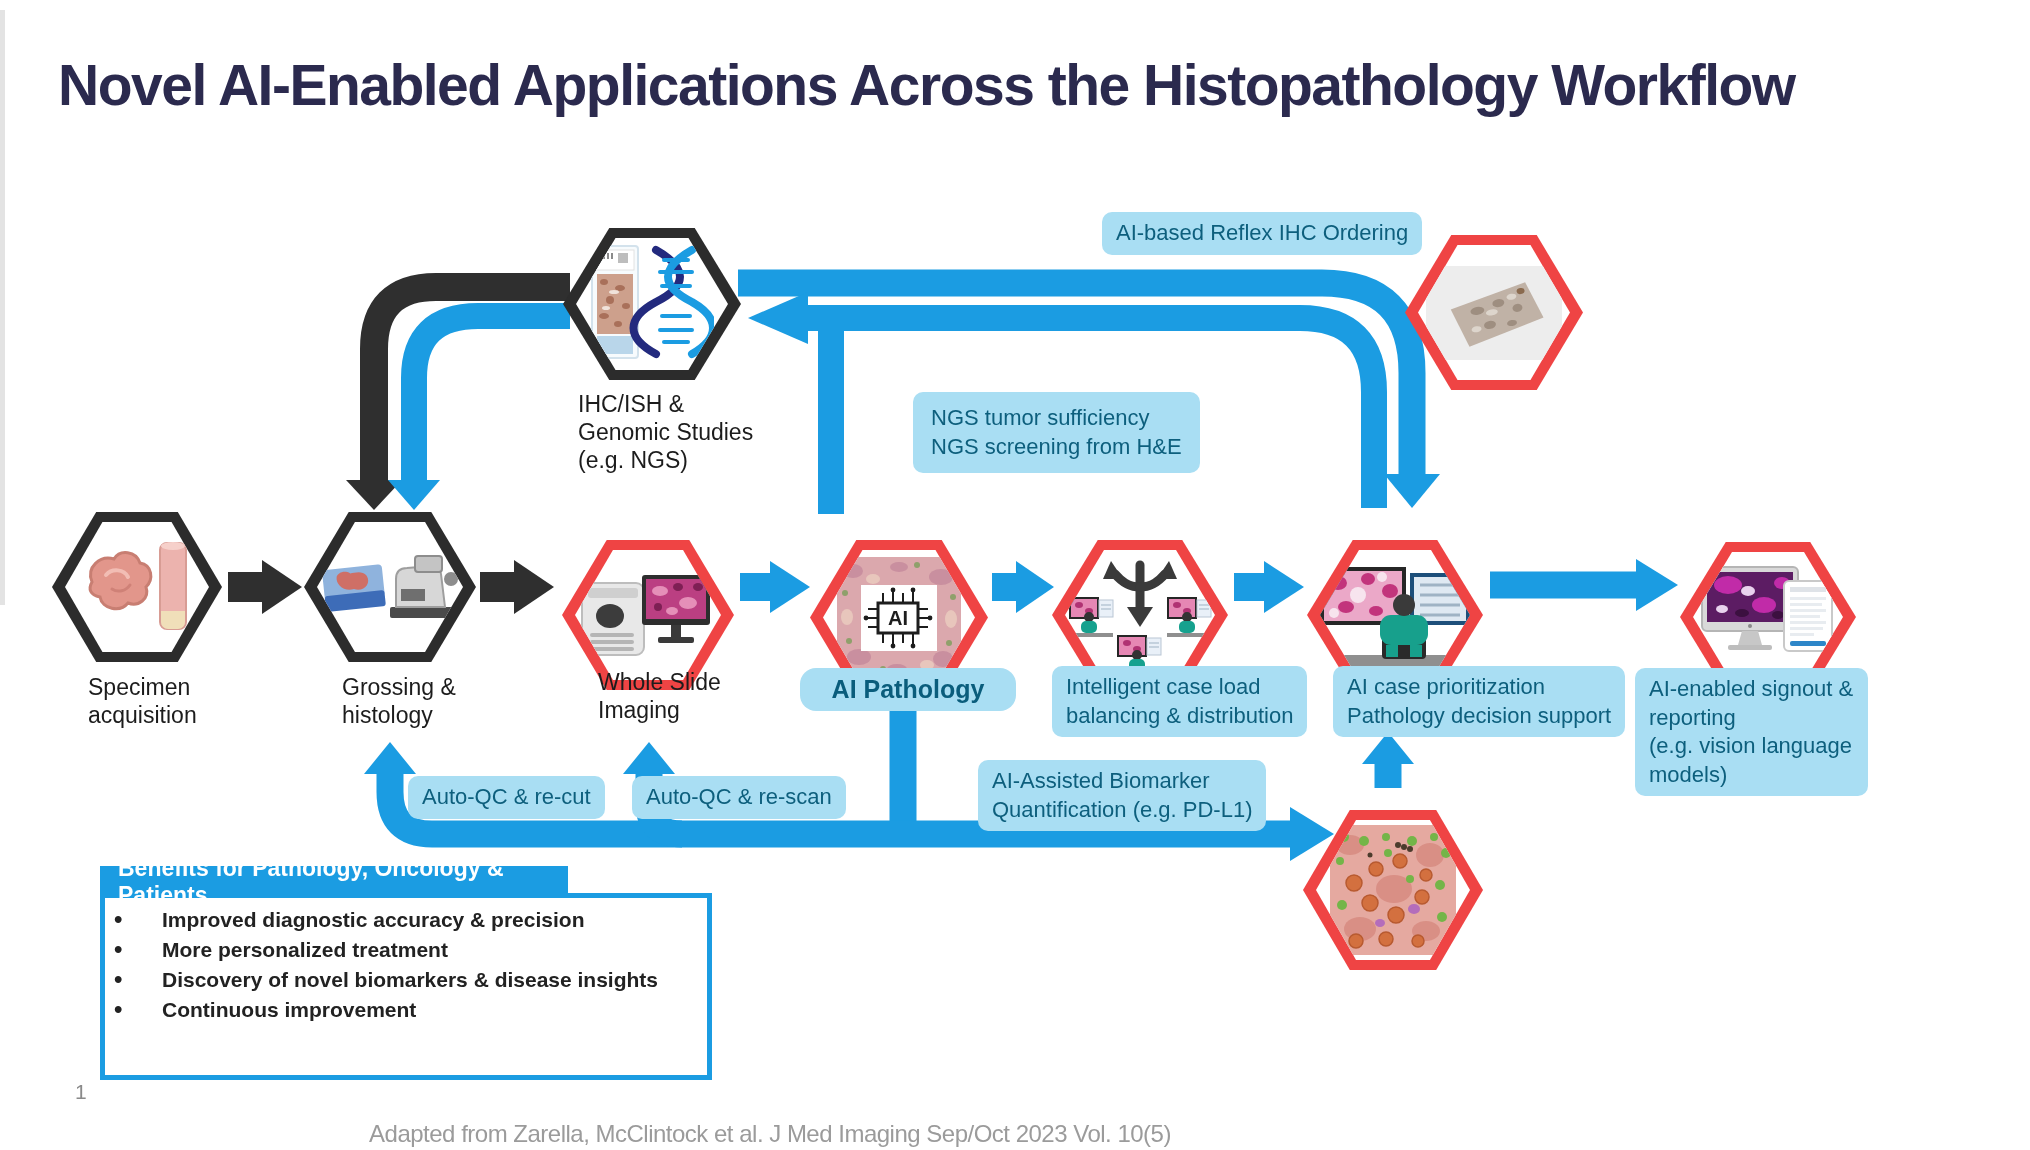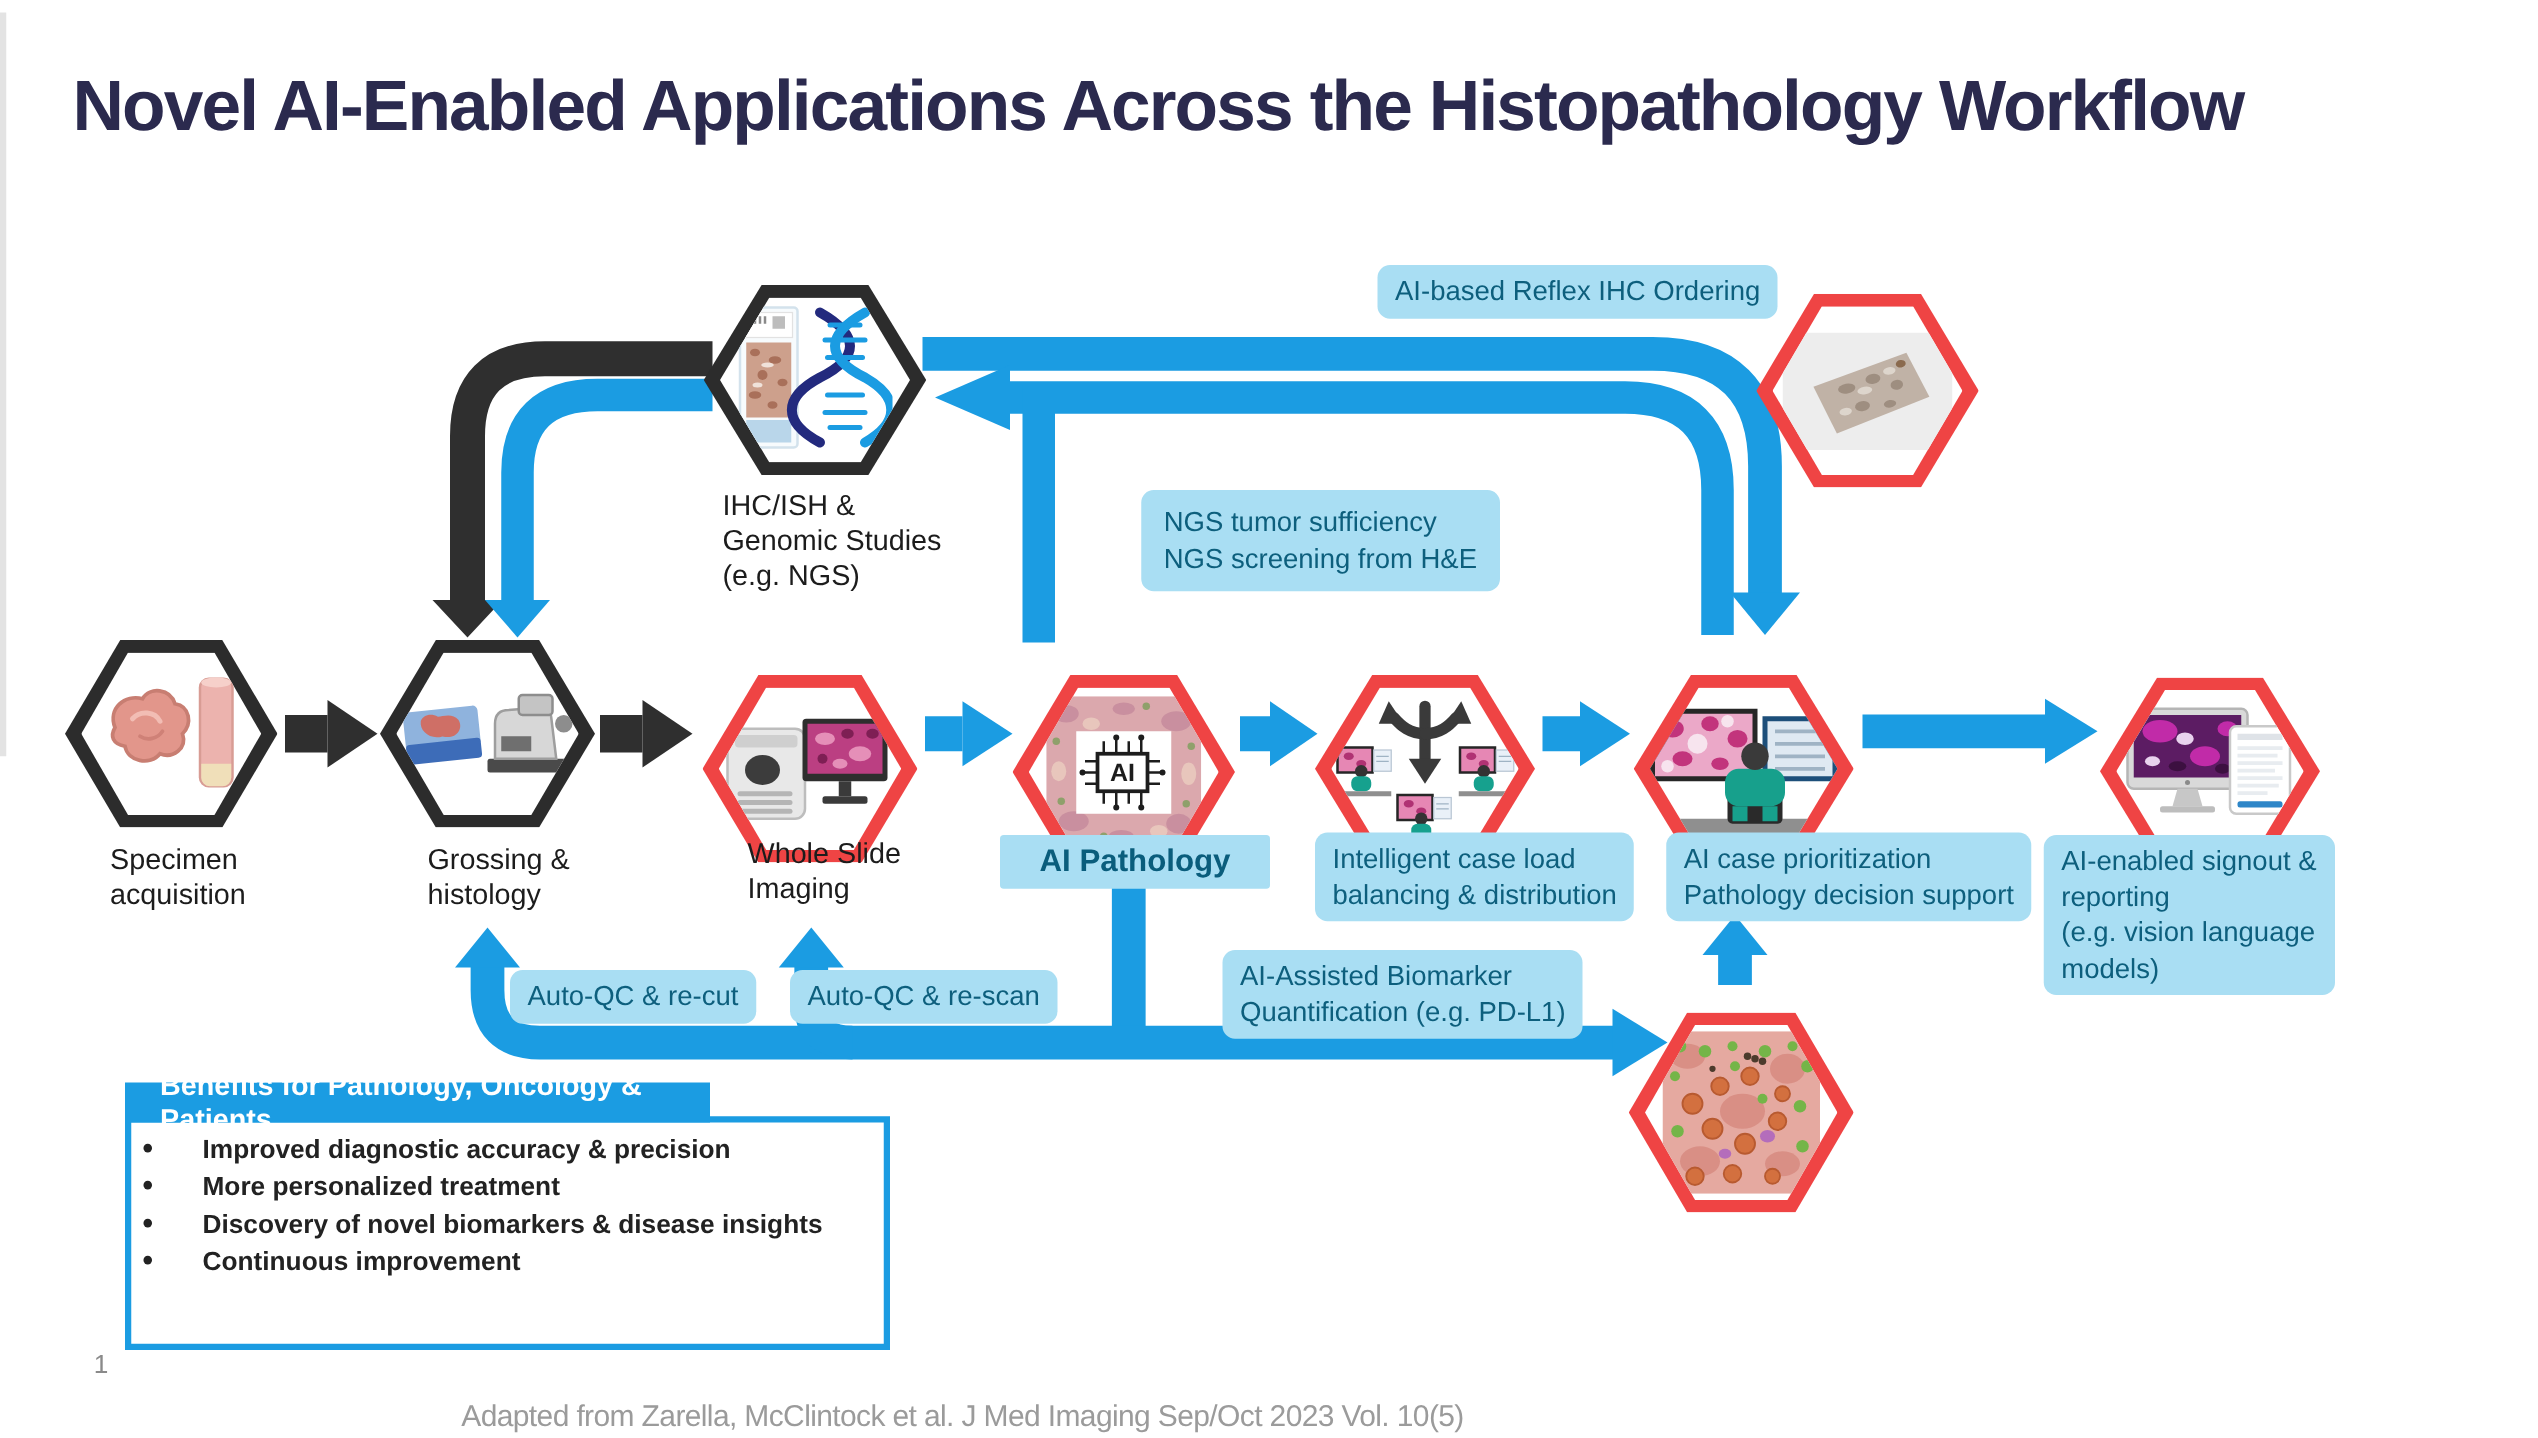--- a/index.html
+++ b/index.html
@@ -16,21 +16,21 @@
           justify-content:center;clip-path:polygon(26% 0,74% 0,100% 50%,74% 100%,26% 100%,0 50%);}
   .nlabel{position:absolute;z-index:5;color:#1c1c1c;font-size:23px;line-height:1.22;
           white-space:pre-line;}
   .chip{position:absolute;z-index:6;background:#a9def3;color:#0d5f7d;border-radius:10px;
         font-size:22px;line-height:1.3;padding:7px 14px;white-space:pre-line;font-weight:400;}
   .chip.big{font-weight:700;font-size:25px;color:#0a5d7c;text-align:center;padding:5px 10px;}
   .benefits-box{position:absolute;z-index:4;left:100px;top:893px;width:612px;height:187px;
                 border:5px solid #1b9ce2;background:#fff;box-sizing:border-box;}
   .benefits-header{position:absolute;z-index:5;left:100px;top:866px;width:468px;height:32px;
                    background:#1b9ce2;color:#fff;font-size:23px;font-weight:700;
-                   display:flex;align-items:center;padding-left:28px;box-sizing:border-box;}
+                   display:flex;align-items:center;padding-left:18px;box-sizing:border-box;}
   .benefits-list{position:absolute;z-index:5;left:112px;top:908px;width:590px;margin:0;padding:0;
                  list-style:none;font-size:21px;font-weight:700;color:#222;}
   .benefits-list li{position:relative;padding-left:50px;margin-bottom:7px;line-height:1.1;}
   .benefits-list li::before{content:"\2022";position:absolute;left:2px;top:-2px;font-size:24px;}
   .footer{position:absolute;left:280px;top:1120px;width:980px;text-align:center;
           font-size:24px;color:#9b9b9b;letter-spacing:-0.5px;}
   .pagenum{position:absolute;left:75px;top:1080px;font-size:21px;color:#8a8a8a;}
 </style>
 </head>
 <body>
@@ -451,21 +451,21 @@
 histology</div>
   <div class="nlabel" style="left:598px;top:668px;">Whole Slide
 Imaging</div>
   <div class="nlabel" style="left:578px;top:390px;">IHC/ISH &amp;
 Genomic Studies
 (e.g. NGS)</div>
 
   <div class="chip" style="left:1102px;top:212px;">AI-based Reflex IHC Ordering</div>
   <div class="chip" style="left:913px;top:392px;padding:12px 18px;">NGS tumor sufficiency
 NGS screening from H&amp;E</div>
-  <div class="chip big" style="left:800px;top:668px;width:196px;border-radius:3px;">AI Pathology</div>
+  <div class="chip big" style="left:800px;top:668px;width:196px;border-radius:16px;">AI Pathology</div>
   <div class="chip" style="left:1052px;top:666px;">Intelligent case load
 balancing &amp; distribution</div>
   <div class="chip" style="left:1333px;top:666px;">AI case prioritization
 Pathology decision support</div>
   <div class="chip" style="left:1635px;top:668px;">AI-enabled signout &amp; reporting
 (e.g. vision language models)</div>
   <div class="chip" style="left:408px;top:776px;">Auto-QC &amp; re-cut</div>
   <div class="chip" style="left:632px;top:776px;">Auto-QC &amp; re-scan</div>
   <div class="chip" style="left:978px;top:760px;">AI-Assisted Biomarker
 Quantification (e.g. PD-L1)</div>

